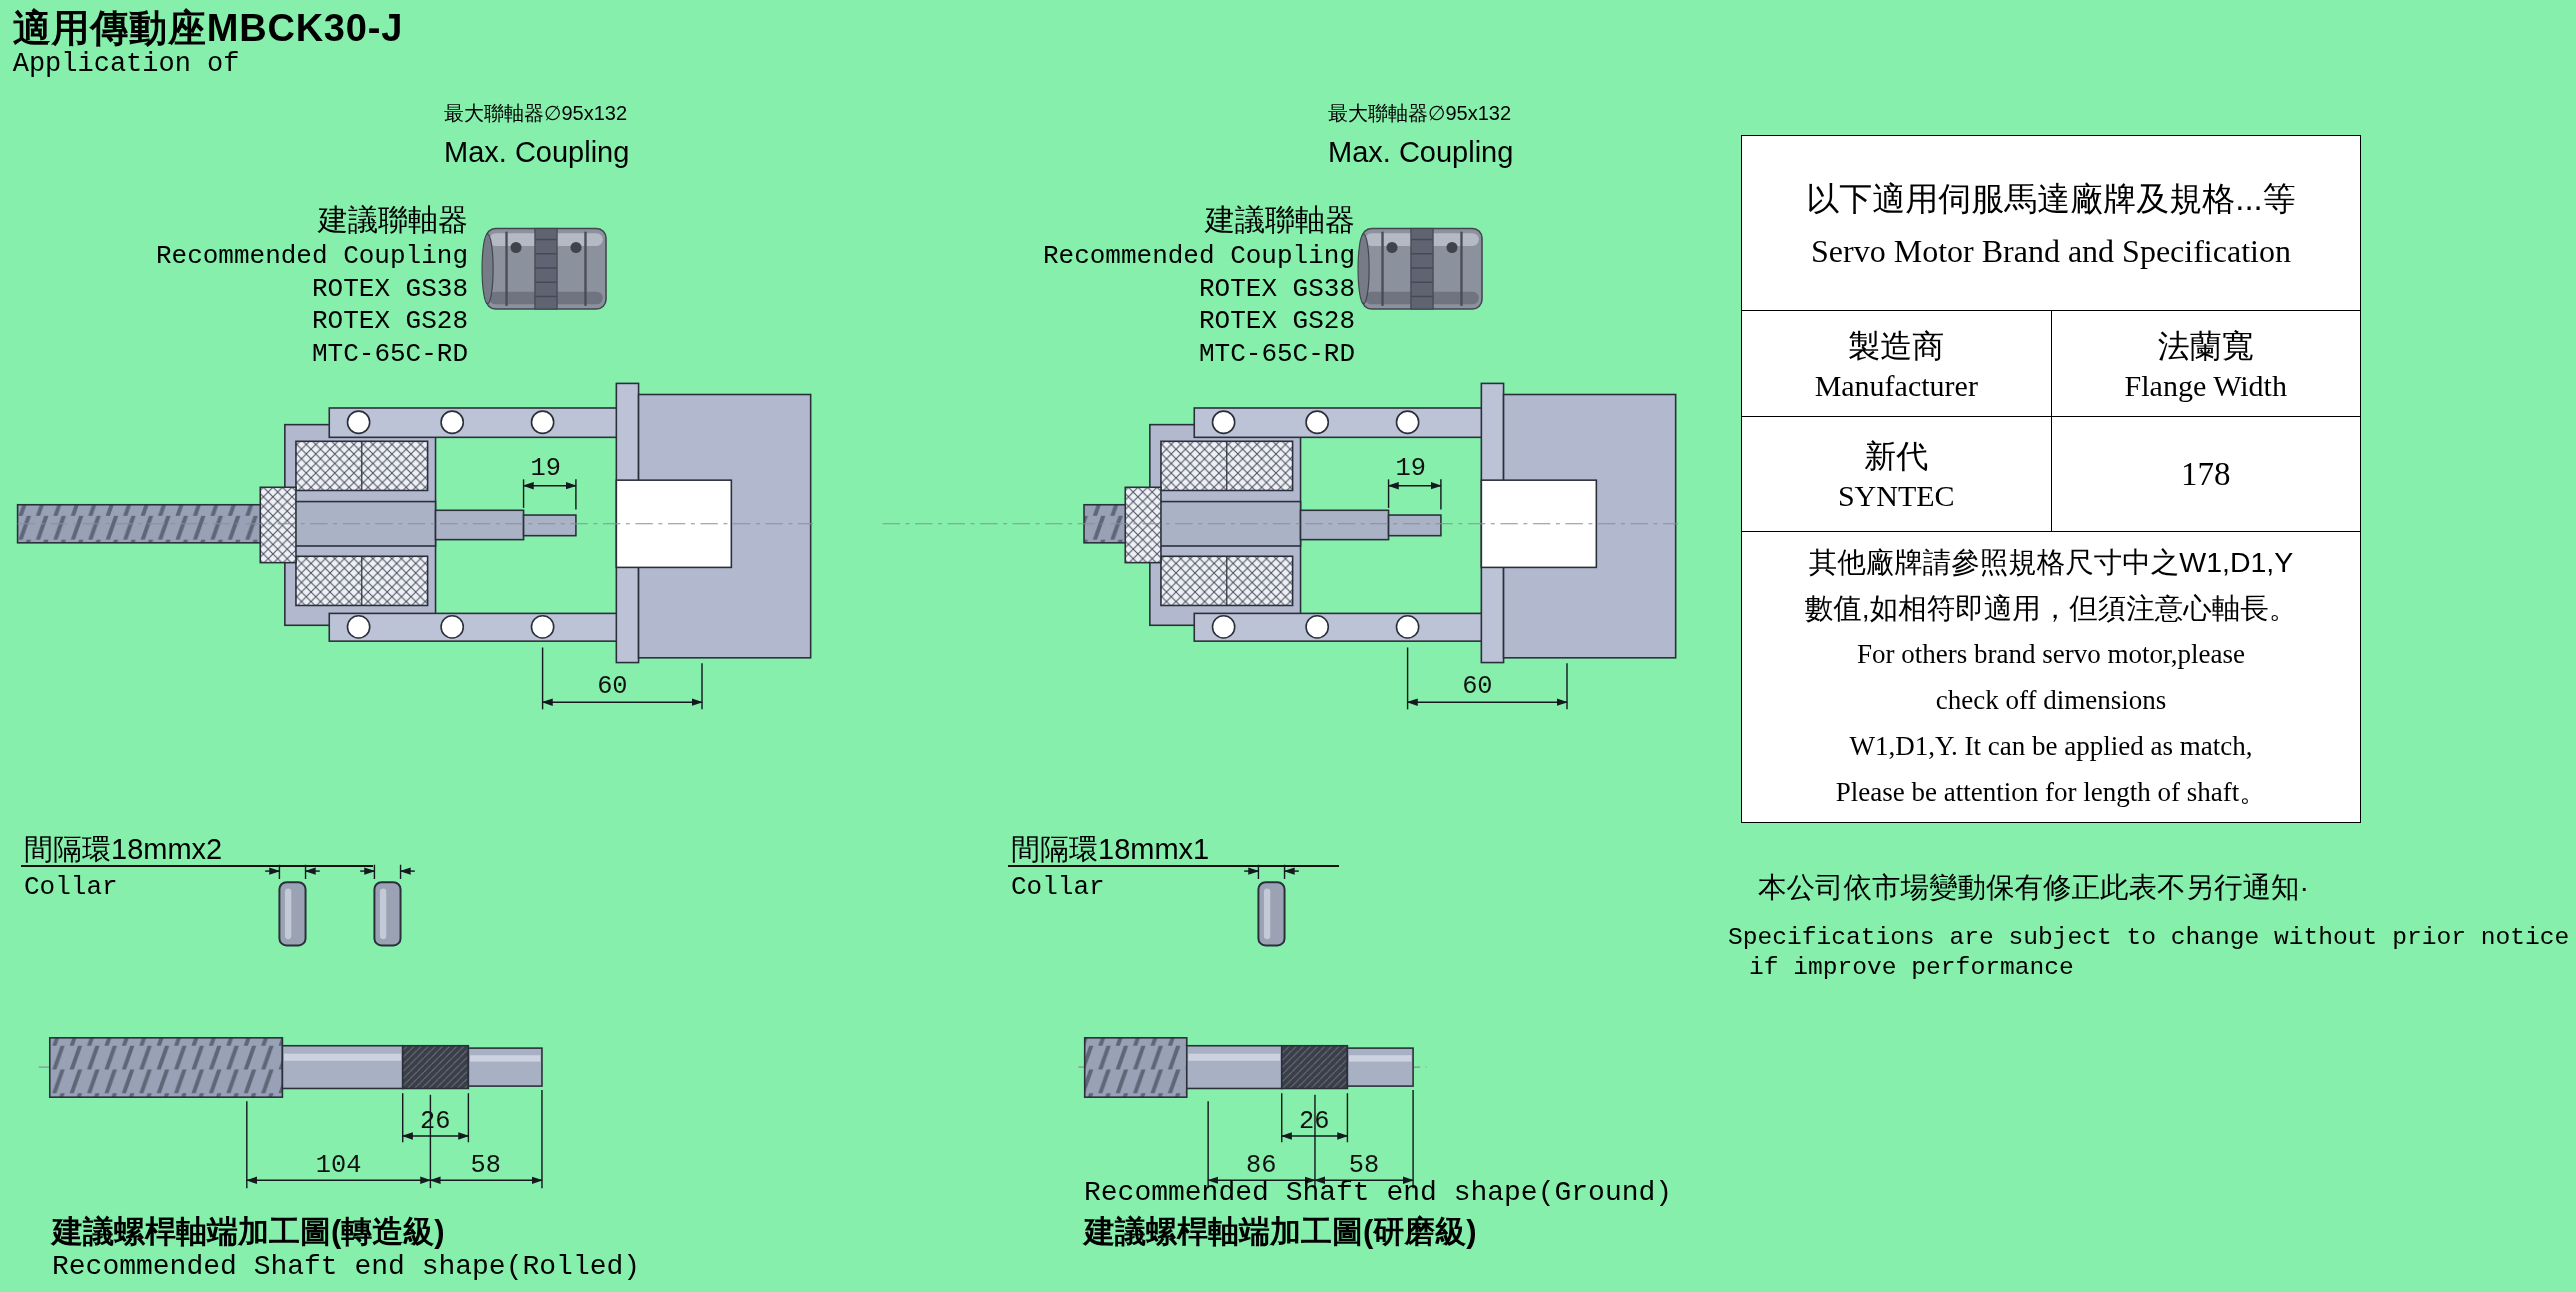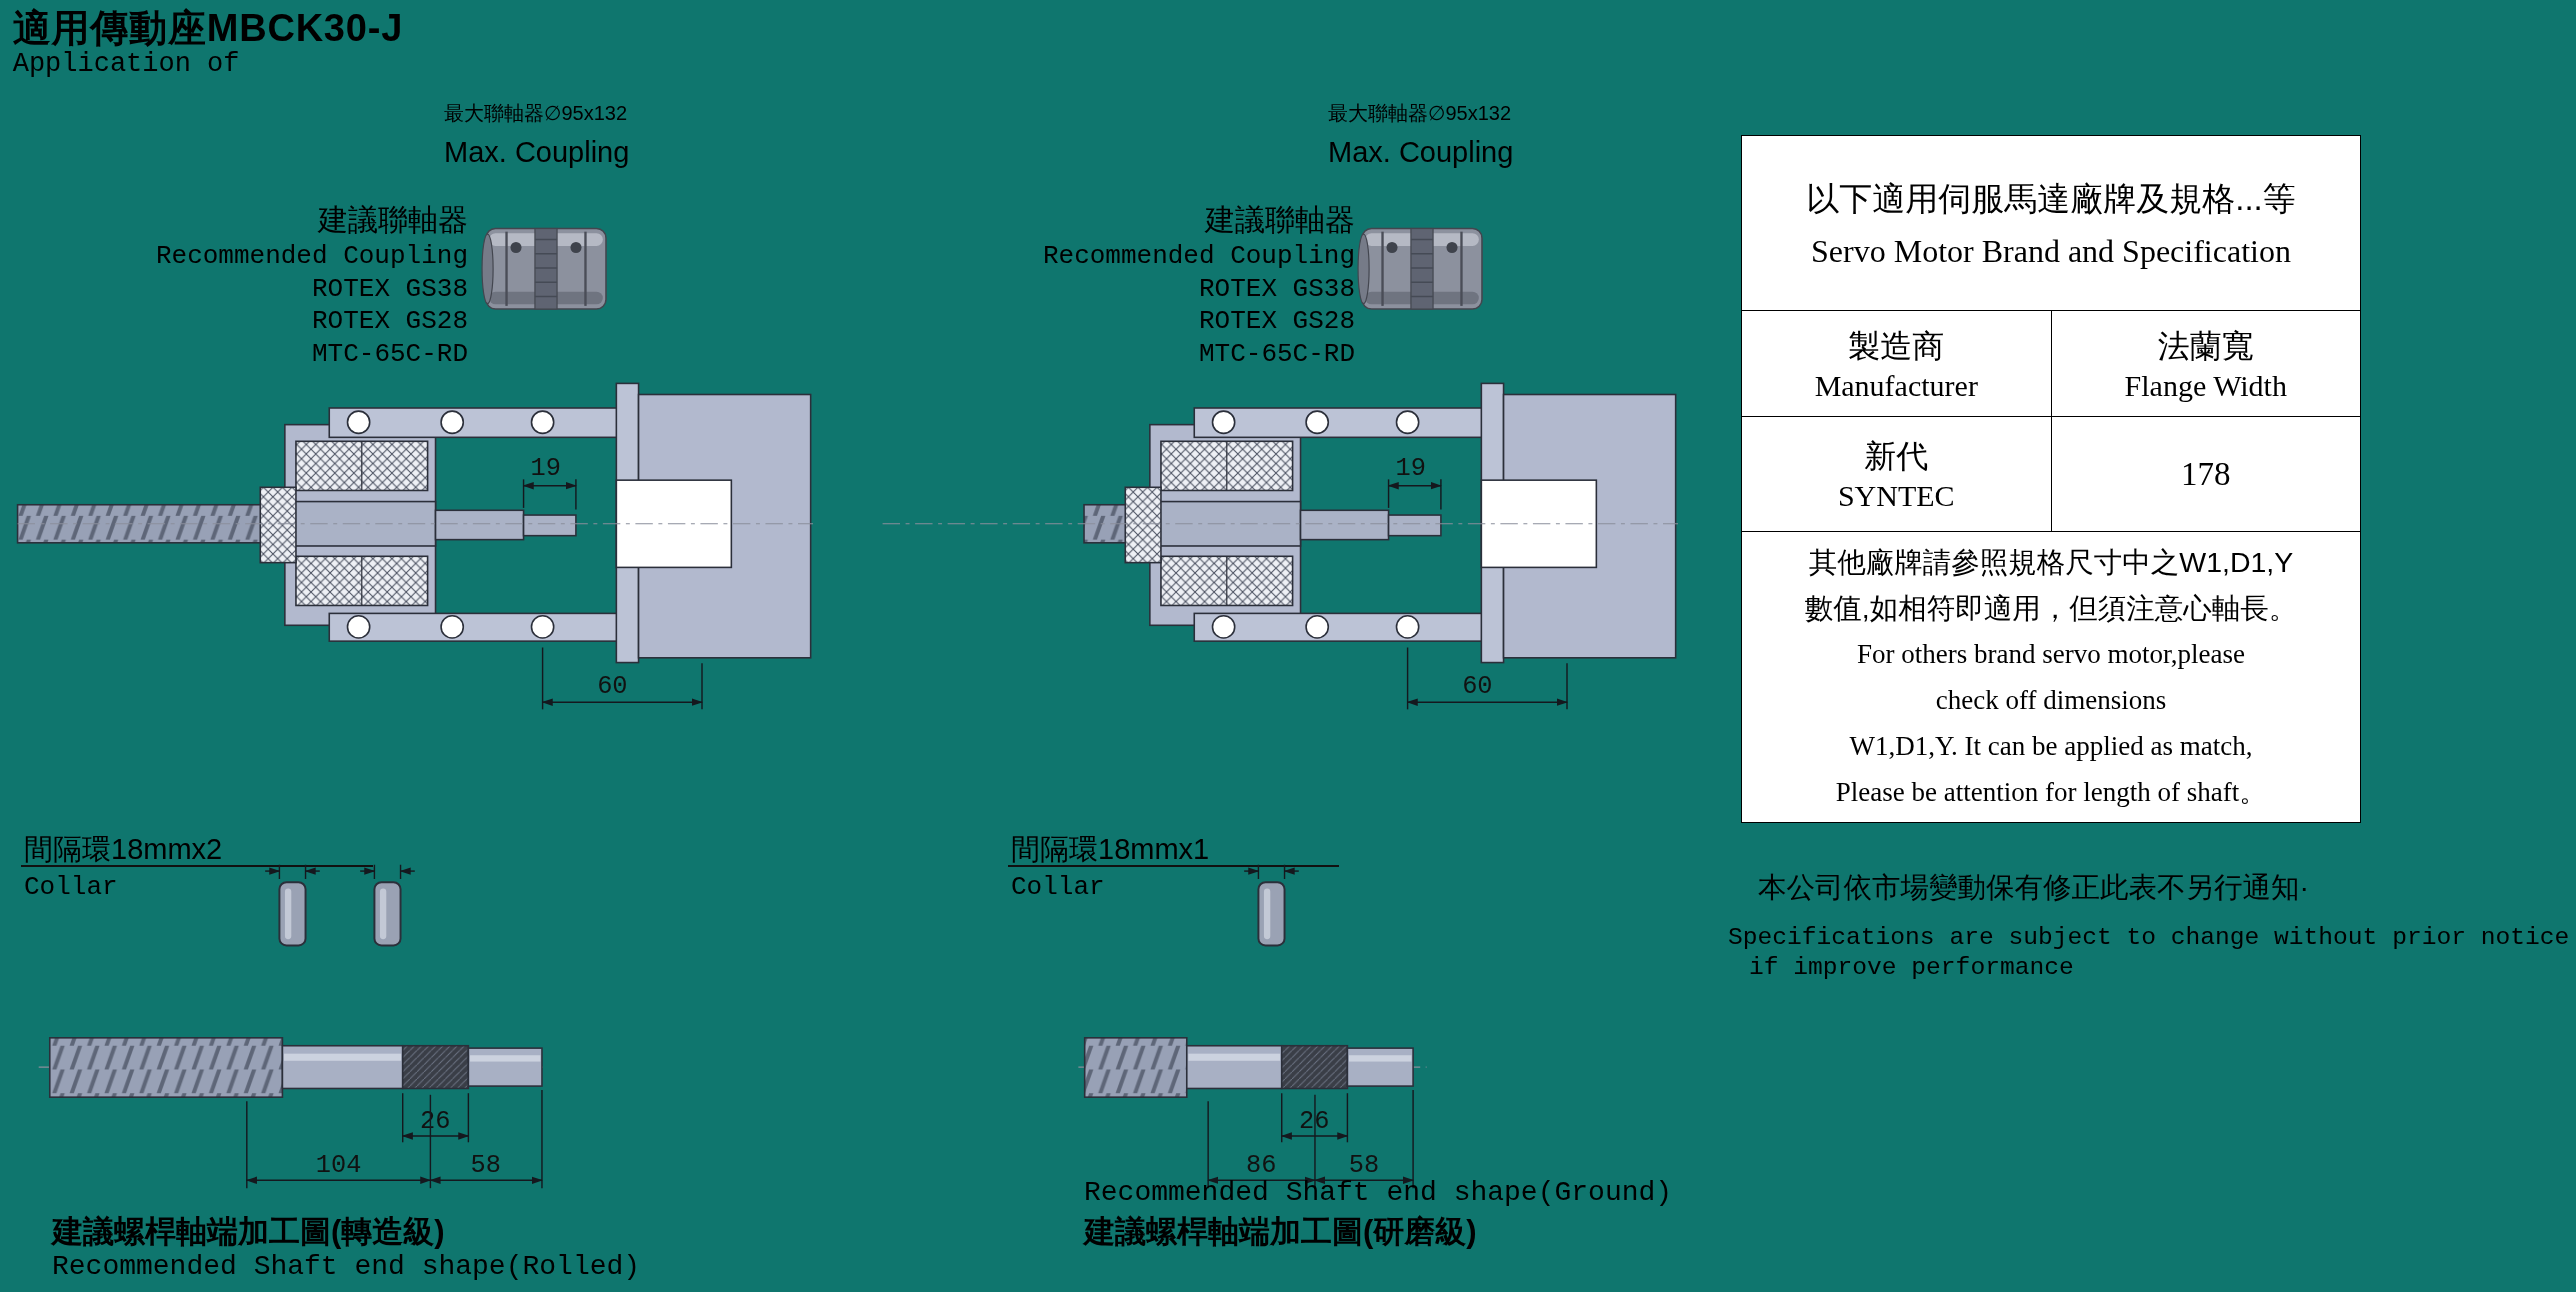--- a/index.html
+++ b/index.html
@@ -1,16 +1,16 @@
 <!DOCTYPE html>
 <html style="font-size:12.7px"><head>
 <meta charset="utf-8">
 <style>
   html,body{margin:0;padding:0;background:#fff}
-  .page{position:relative;width:2576px;height:1293px;background:#0f766e;color:#000;
+  .page{position:relative;width:2576px;height:1293px;background:#86efac;color:#000;
         font-family:"Liberation Sans",sans-serif;overflow:hidden}
   .abs{position:absolute}
   .mono{font-family:"Liberation Mono","DejaVu Sans Mono",monospace}
   .serif{font-family:"Liberation Serif","DejaVu Serif",serif}
   .title-zh{font-size:38px;font-weight:bold;letter-spacing:0.8px}
   .title-en{font-size:27px}
   .lbl-zh{font-size:20px}
   .lbl-en{font-size:29px}
   .rec{width:420px;text-align:right}
   .rec-zh{font-size:30px;line-height:40px}

